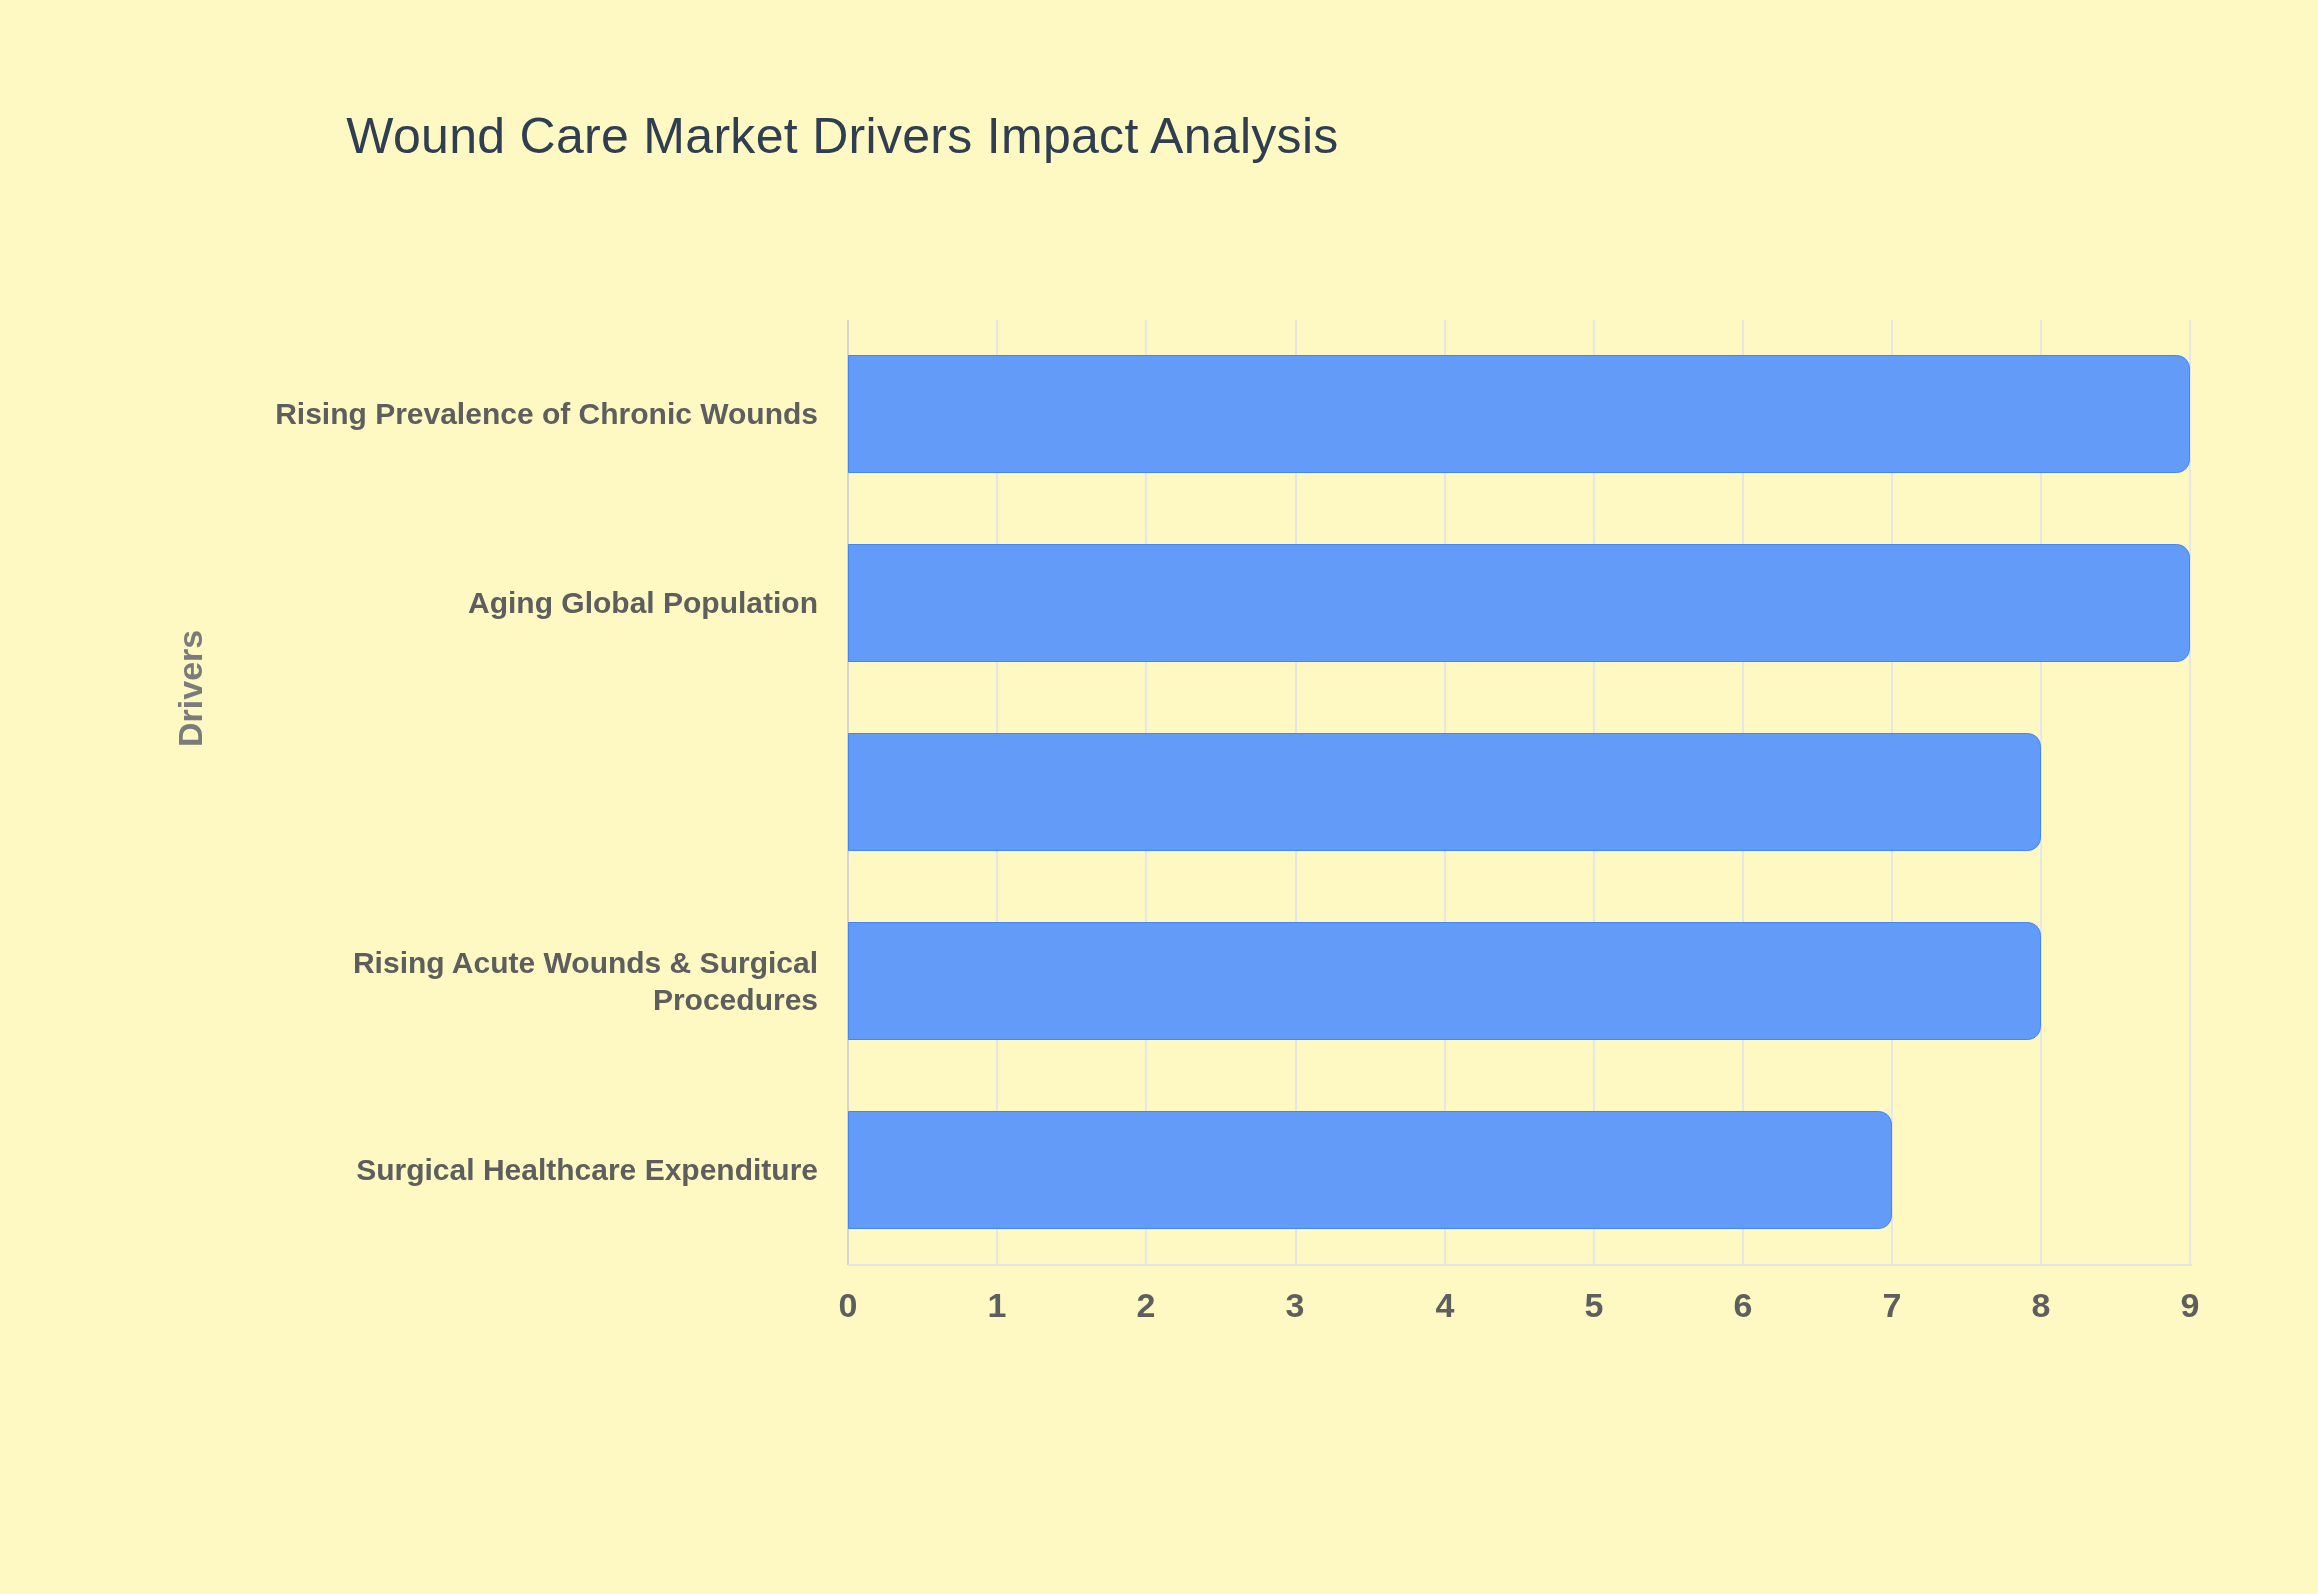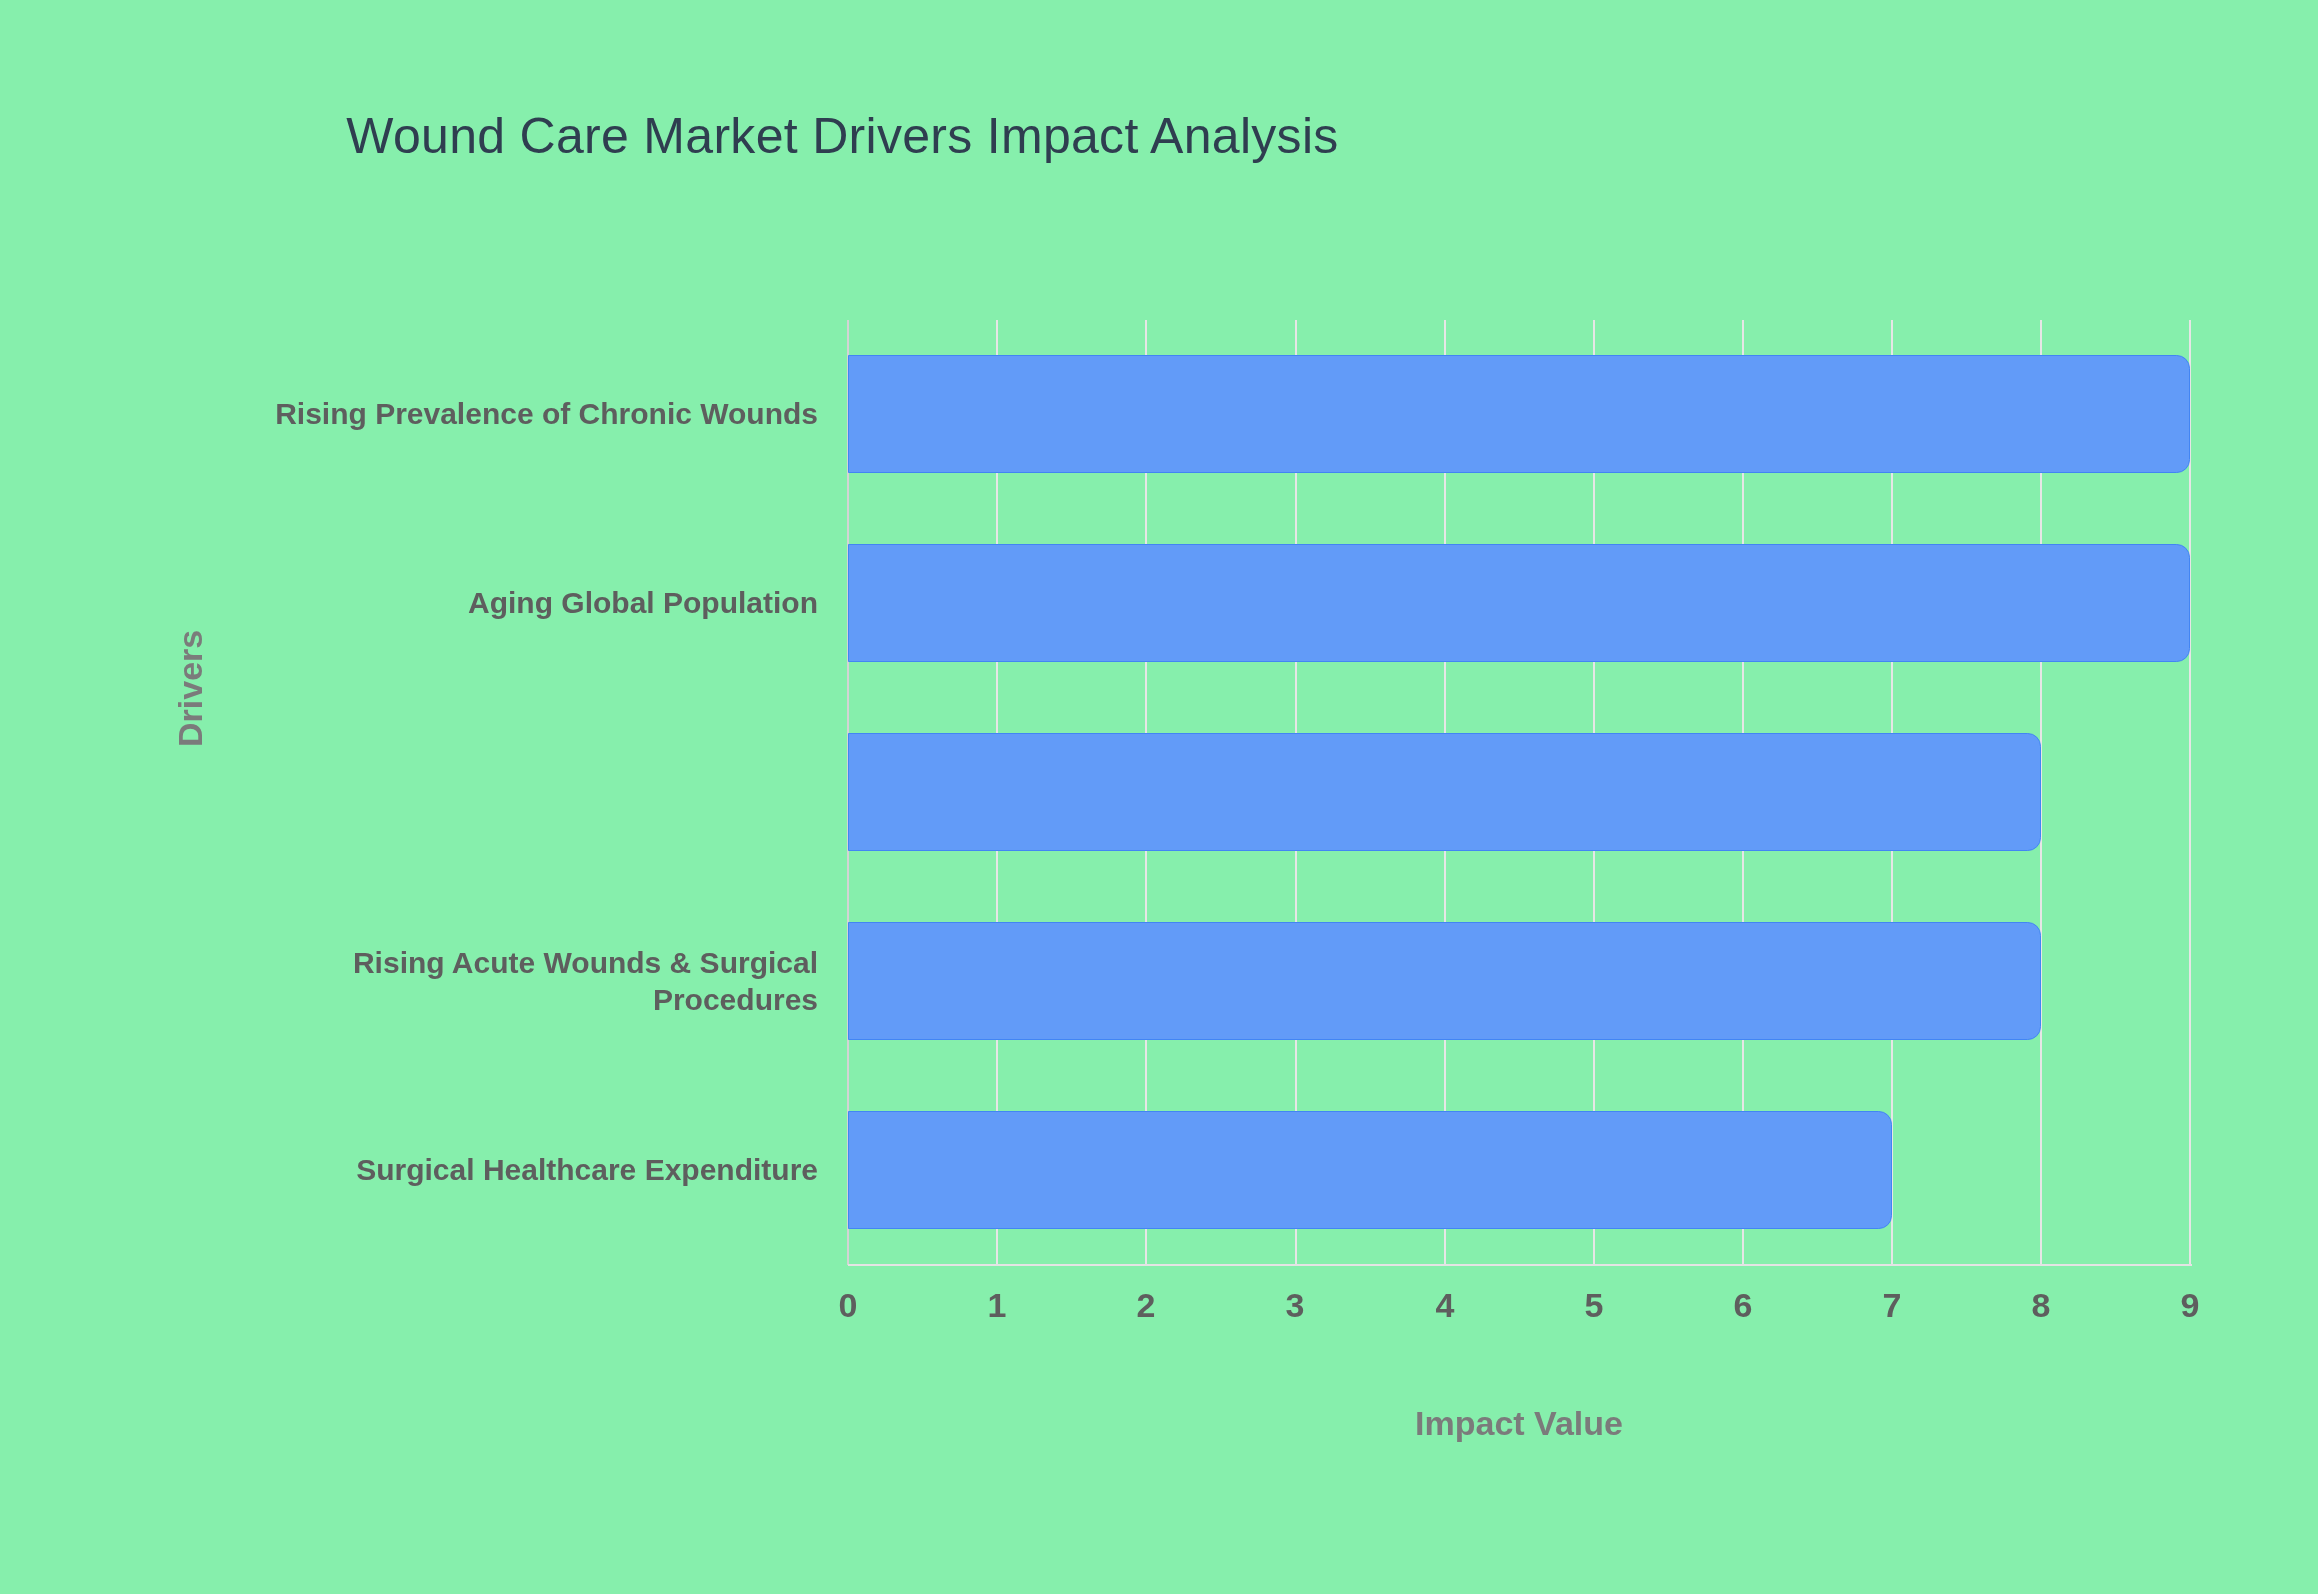--- a/index.html
+++ b/index.html
@@ -11,21 +11,21 @@
     width: 2319px;
     height: 1594px;
     font-family: "Liberation Sans", sans-serif;
     overflow: hidden;
   }
 
   #figure {
     position: relative;
     width: 2319px;
     height: 1594px;
-    background: #86efac;
+    background: #fef9c3;
   }
 
   
   #chart-title {
     position: absolute;
     left: 0;
     top: 107px;
     width: 2319px;
     text-align: center;
     
@@ -205,16 +205,15 @@
       <div class="xtick" style="left: 298px;">2</div>
       <div class="xtick" style="left: 447px;">3</div>
       <div class="xtick" style="left: 597px;">4</div>
       <div class="xtick" style="left: 746px;">5</div>
       <div class="xtick" style="left: 895px;">6</div>
       <div class="xtick" style="left: 1044px;">7</div>
       <div class="xtick" style="left: 1193px;">8</div>
       <div class="xtick" style="left: 1342px;">9</div>
     </div>
 
-  <div id="x-axis-title">Impact Value</div>
 
 </div>
 
 
 </body></html>

